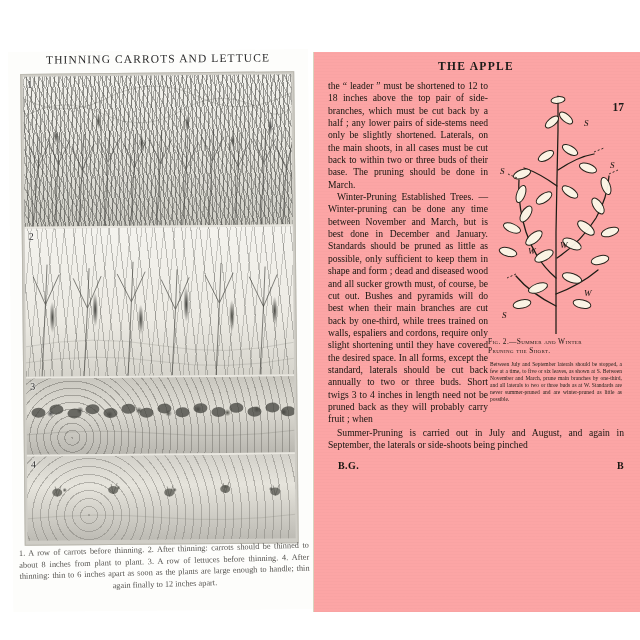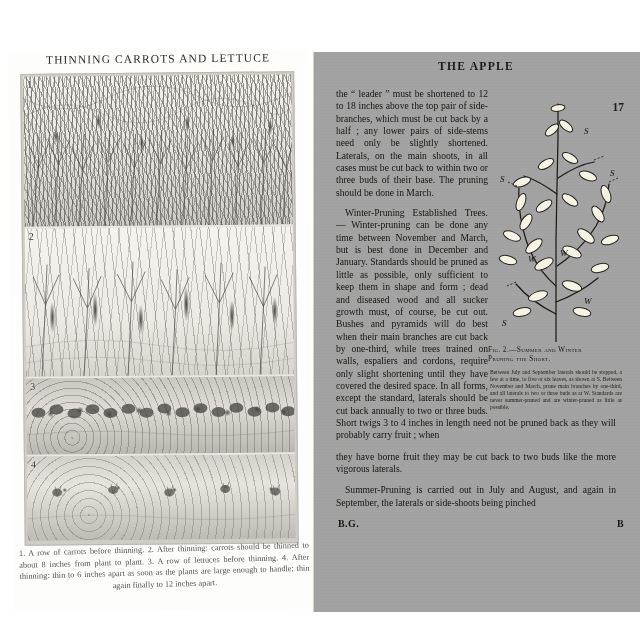--- a/index.html
+++ b/index.html
@@ -111,21 +111,21 @@
     color:#3c3a36;
     text-align:justify;
     text-align-last:center;
     opacity:.88;
   }
 
   
   .page-right{
     position:absolute;
     left:313px;top:52px;width:327px;height:560px;
-    background:#a3a3a3;
+    background:#fca5a5;
     border-left:1px solid #d8d4bf;
   }
   .pr-inner{position:absolute;left:14px;top:8px;width:296px;}
   .run-head{
     position:relative;height:20px;
   }
   .run-head .rh-title{
     position:absolute;left:0;right:0;text-align:center;
     font-size:11.5px;letter-spacing:1.3px;color:#1b1b18;
     font-weight:700;
@@ -133,21 +133,21 @@
   .run-head .rh-page{
     position:absolute;right:0;top:0;
     font-size:11.5px;color:#1b1b18;font-weight:700;margin-top:41px;
   }
   .body-col{
     font-size:9.6px;
     line-height:12.35px;
     color:#16150f;
     text-align:justify;
   }
-  .body-col p{margin:8px;}
+  .body-col p{margin:0;}
   .ind{text-indent:9px;}
   .it{}
 
   
   .wrap-zone{position:relative;}
   .fig-float{
     float:right;
     width:136px;
     margin:2px 0 2px 8px;
     shape-outside:border-box;
@@ -385,21 +385,20 @@
               <span>Pruning the Short.</span>
             </div>
 
             <div class="fig-note">Between July and September laterals should be stopped, a few at a time, to five or six leaves, as shown at S. Between November and March, prune main branches by one-third, and all laterals to two or three buds as at W. Standards are never summer-pruned and are winter-pruned as little as possible.</div>
           </div>
 
           <p class="narrow"><span>the “ leader ” must be shortened to 12 to 18 inches above the top pair of side-branches, which must be cut back by a half ; any lower pairs of side-stems need only be slightly shortened. Laterals, on the main shoots, in all cases must be cut back to within two or three buds of their base. The pruning should be done in March.</span></p>
           <p class="narrow ind"><span class="it">Winter-Pruning Established Trees.</span><span> — </span><span>Winter-pruning can be done any time between November and March, but is best done in December and January. Standards should be pruned as little as possible, only sufficient to keep them in shape and form ; dead and diseased wood and all sucker growth must, of course, be cut out. Bushes and pyramids will do best when their main branches are cut back by one-third, while trees trained on walls, espaliers and cordons, require only slight shortening until they have covered the desired space. In all forms, except the standard, laterals should be cut back annually to two or three buds. Short twigs 3 to 4 inches in length need not be pruned back as they will probably carry fruit ; when</span></p>
         </div>
 
-        <p class="tail">they have borne fruit they may be cut back to two buds like the more vigorous laterals.</p>
 
         <p class="tail ind"><span class="it">Summer-Pruning</span><span> is carried out in July and August, and again in September, the laterals or side-shoots being pinched</span></p>
 
         <div class="footline">
           <span class="foot-sig">B.G.</span>
           <span>B</span>
         </div>
 
       </div>
     </div>

